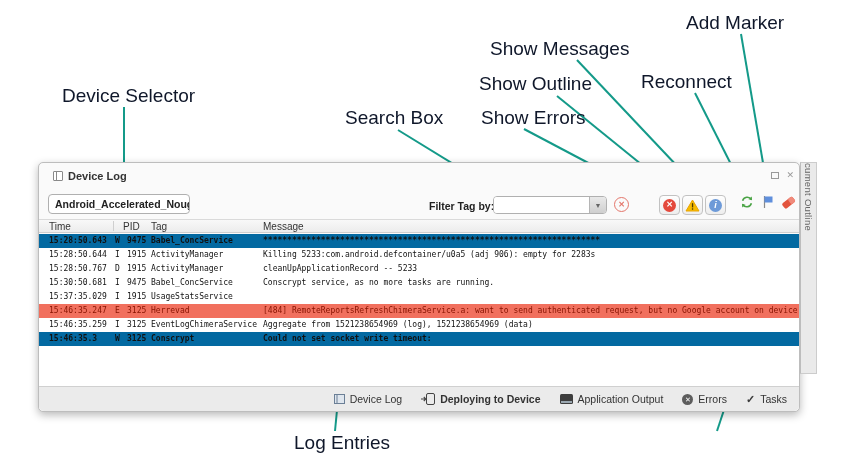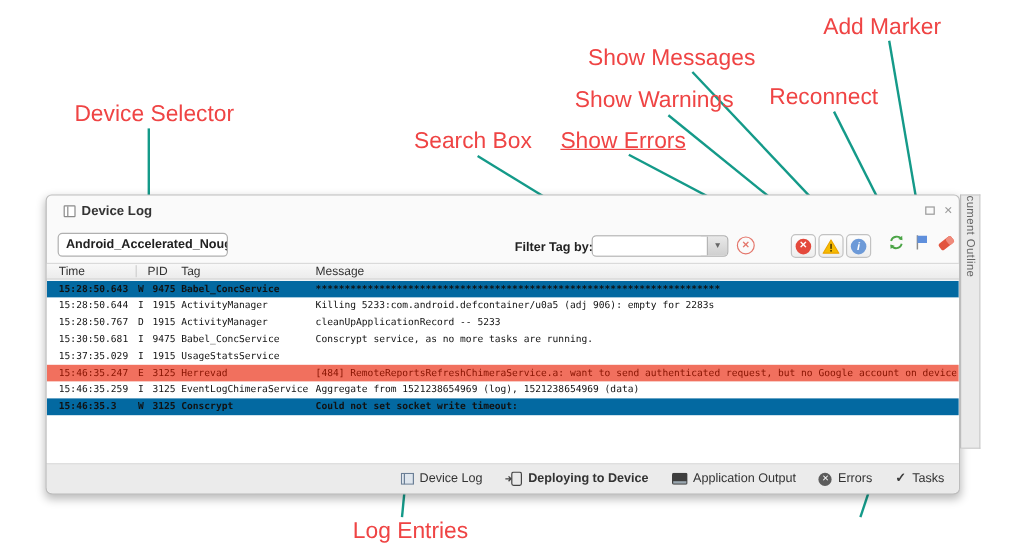--- a/index.html
+++ b/index.html
@@ -1,21 +1,21 @@
 <!DOCTYPE html>
 <html><head>
 <meta charset="utf-8">
 <style>
   * { margin:0; padding:0; box-sizing:border-box; }
   body { background:#fff; }
   .canvas { position:relative; width:860px; height:466px; background:#ffffff;
             font-family:"Liberation Sans", sans-serif; overflow:hidden; }
 
   
-  .ann { position:absolute; font-size:19px; color:#ef4444; white-space:nowrap; }
+  .ann { position:absolute; font-size:19px; color:#0f172a; white-space:nowrap; }
   .leaders { position:absolute; left:0; top:0; width:860px; height:466px; pointer-events:none; }
   .leaders line { stroke:#149a89; stroke-width:2; }
 
   
   .panel { position:absolute; left:38px; top:162px; width:762px; height:250px;
            background:#fafafa; border:1px solid #bdbdbd; border-radius:5px;
            box-shadow:0 3px 8px rgba(0,0,0,.28); }
 
   .panel-title { position:absolute; left:14px; top:7px; display:flex; align-items:center; gap:5px;
                  font-size:11px; font-weight:bold; color:#333; }
@@ -95,22 +95,22 @@
     <line x1="557" y1="96" x2="689" y2="203"></line>
     <line x1="577" y1="60" x2="712" y2="203"></line>
     <line x1="695" y1="93" x2="749" y2="200"></line>
     <line x1="741" y1="34" x2="769" y2="198"></line>
     <line x1="353" y1="243" x2="335" y2="431"></line>
     <line x1="789" y1="214" x2="717" y2="431"></line>
   </svg>
 
   <div class="ann" style="left:62px; top:85px;">Device Selector</div>
   <div class="ann" style="left:345px; top:107px;">Search Box</div>
-  <div class="ann" style="left:467px; top:107px;text-decoration:underline;">Show Errors</div>
-  <div class="ann" style="left:479px; top:73px;">Show Warnings</div>
+  <div class="ann" style="left:481px; top:107px;">Show Errors</div>
+  <div class="ann" style="left:479px; top:73px;">Show Outline</div>
   <div class="ann" style="left:490px; top:38px;text-align:right;">Show Messages</div>
   <div class="ann" style="left:641px; top:71px;">Reconnect</div>
   <div class="ann" style="left:686px; top:12px;">Add Marker</div>
   <div class="ann" style="left:294px; top:432px;">Log Entries</div>
 
   <div class="panel">
 
     <div class="panel-title">
       <span class="title-icon"></span>
       <span>Device Log</span>

